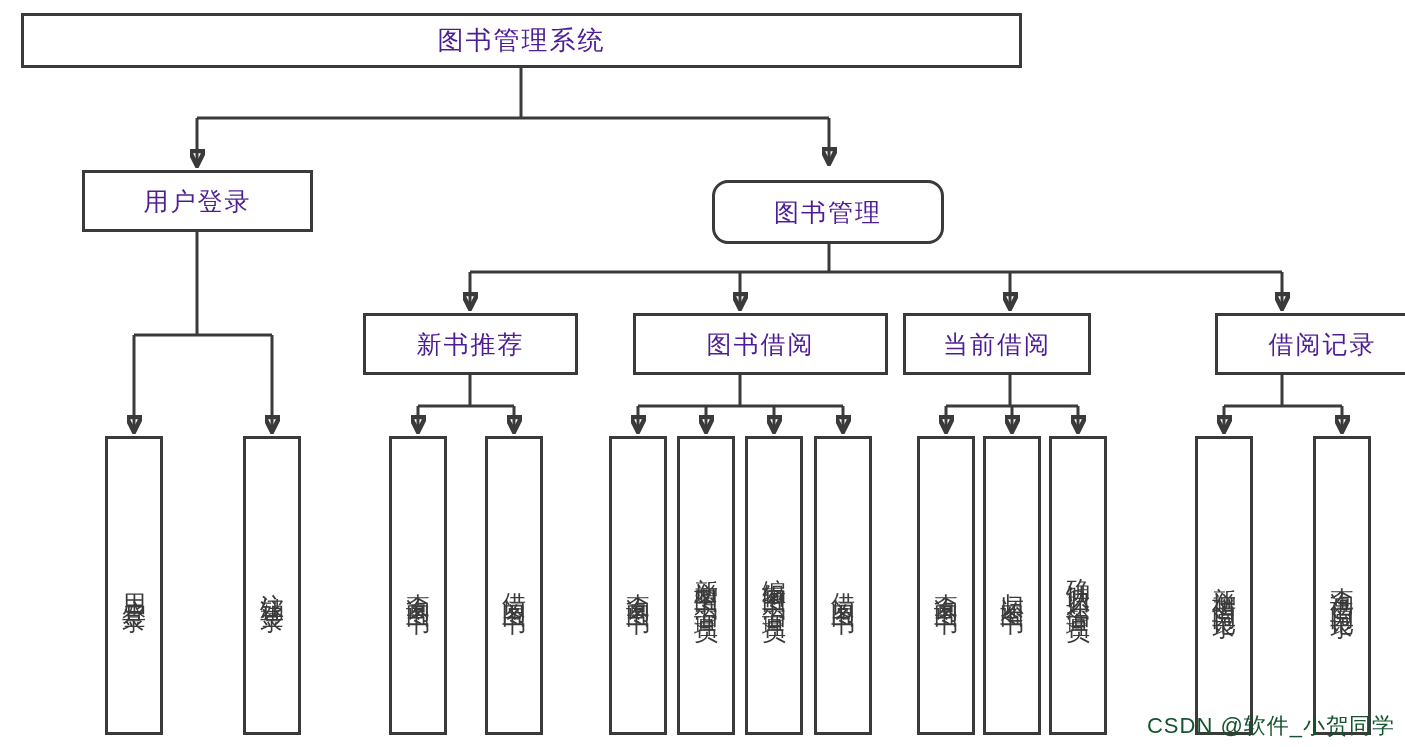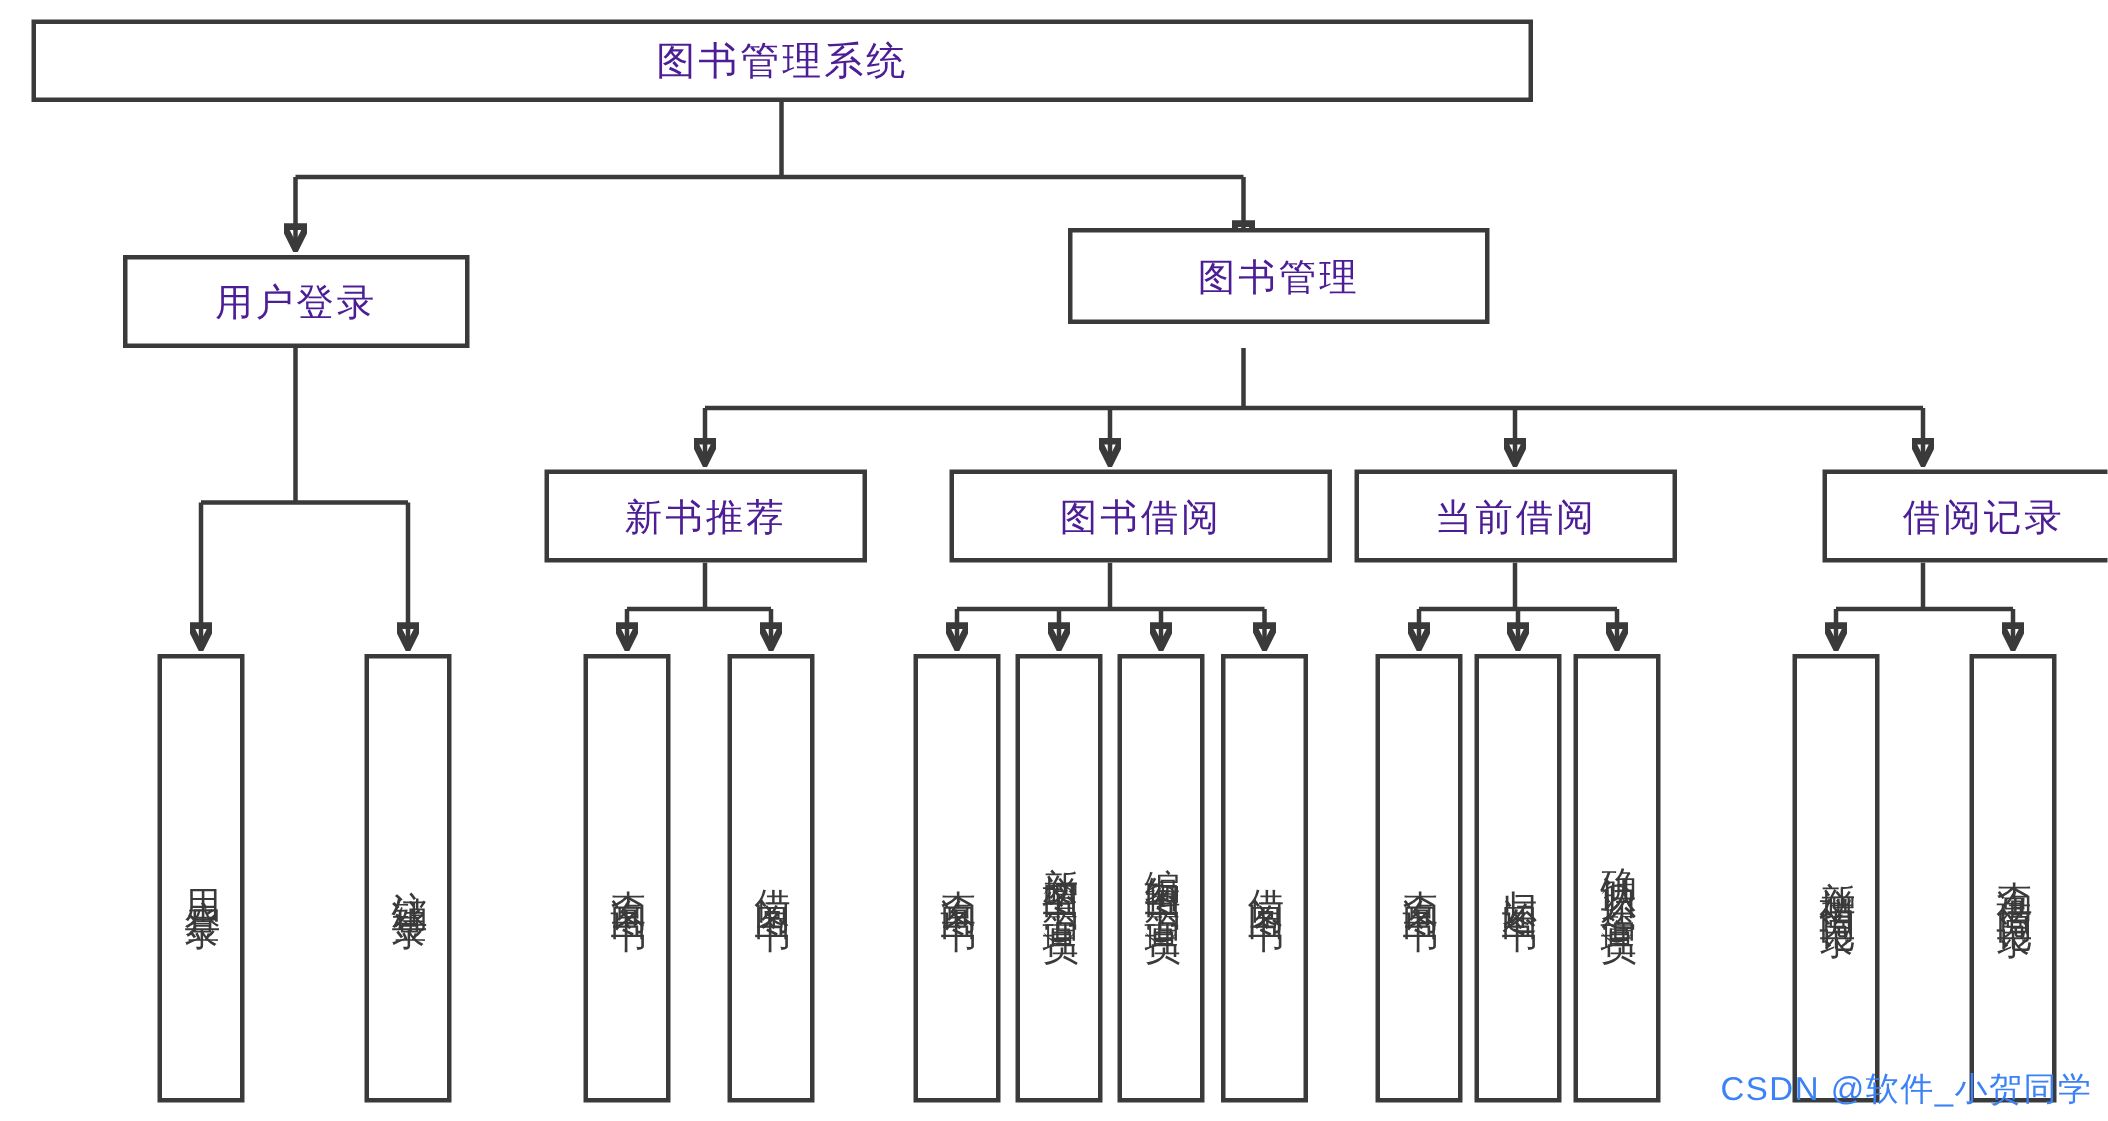--- a/index.html
+++ b/index.html
@@ -43,21 +43,21 @@
     letter-spacing: 6px;
     color: #3a3a3a;
     overflow: hidden;
   }
 
   .watermark {
     position: absolute;
     right: 10px;
     bottom: 6px;
     font-size: 22px;
-    color: #3b82f6;
+    color: #14532d;
     letter-spacing: 1px;
   }
 </style>
 </head>
 <body>
 
 <div class="canvas">
 
   <svg class="connectors" viewBox="0 0 1405 747" xmlns="http://www.w3.org/2000/svg" aria-hidden="true">
     <defs>
@@ -103,25 +103,25 @@
 
     <path d="M1282,375 V406"></path>
     <path d="M1224,406 H1342"></path>
     <path d="M1224,406 V432" marker-end="url(#arrow)"></path>
     <path d="M1342,406 V432" marker-end="url(#arrow)"></path>
   </svg>
 
   <div class="node root" style="left:21px; top:13px; width:1001px; height:55px;">图书管理系统</div>
 
   <div class="node" style="left:82px; top:170px; width:231px; height:62px;">用户登录</div>
-  <div class="node" style="left:712px; top:152px; width:281px; height:64px;">图书管理</div>
+  <div class="node" style="left:712px; top:180px; width:232px; height:64px;border-radius:16px;">图书管理</div>
 
   <div class="node" style="left:363px; top:313px; width:215px; height:62px;">新书推荐</div>
   <div class="node" style="left:633px; top:313px; width:255px; height:62px;">图书借阅</div>
-  <div class="node" style="left:903px; top:313px; width:215px; height:62px;">当前借阅</div>
+  <div class="node" style="left:903px; top:313px; width:188px; height:62px;">当前借阅</div>
   <div class="node" style="left:1175px; top:313px; width:215px; height:62px;margin-left:40px;">借阅记录</div>
 
   <div class="leaf" style="left:105px;">用户登录</div>
   <div class="leaf" style="left:243px;">注销登录</div>
 
   <div class="leaf" style="left:389px;">查询图书</div>
   <div class="leaf" style="left:485px;">借阅图书</div>
 
   <div class="leaf" style="left:609px;">查询图书</div>
   <div class="leaf" style="left:677px;">新增图书（管理员）</div>

